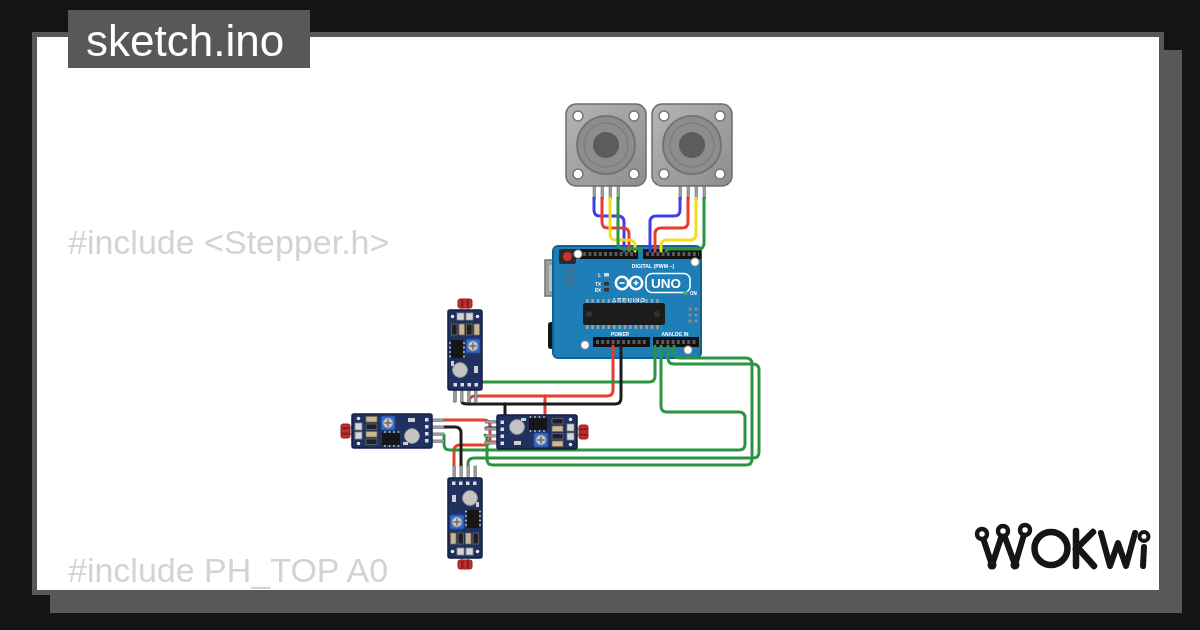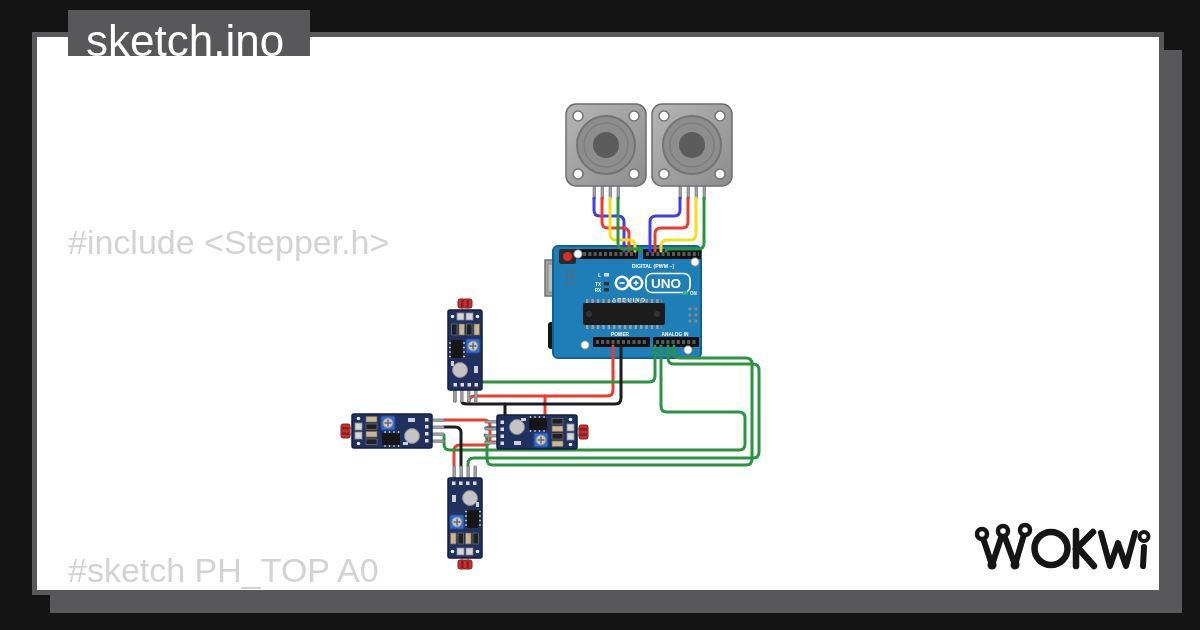--- a/index.html
+++ b/index.html
@@ -1,21 +1,21 @@
 <!DOCTYPE html>
 <html><head>
 <meta charset="utf-8">
 <style>
   html,body{margin:0;padding:0;background:#141414;}
   .stage{position:relative;width:1200px;height:630px;background:#141414;overflow:hidden;
          font-family:"Liberation Sans",sans-serif;}
   .canvas{position:absolute;left:32px;top:32px;width:1132px;height:563px;
           background:#ffffff;border:5px solid #58585a;box-sizing:border-box;
           box-shadow:18px 18px 0 0 #58585a;}
-  .title-box{position:absolute;left:68px;top:10px;height:46px;line-height:62px;
+  .title-box{position:absolute;left:68px;top:10px;height:58px;line-height:62px;
              background:#58585a;color:#ffffff;font-size:44px;font-weight:400;
              padding:0 26px 0 18px;z-index:6;white-space:nowrap;}
   .code{position:absolute;left:68px;top:102px;z-index:2;color:#d3d3d3;
         font-size:34px;line-height:48px;font-weight:400;white-space:pre;}
   .code-line{height:48px;margin-top:20px;}
   .circuit{position:absolute;left:0;top:0;width:1200px;height:630px;z-index:4;}
   .logo{position:absolute;left:972px;top:518px;width:182px;height:62px;z-index:5;}
   .sr{position:absolute;width:1px;height:1px;overflow:hidden;clip:rect(0 0 0 0);white-space:nowrap;}
   .silk{font-family:"Liberation Sans",sans-serif;font-weight:bold;fill:#ffffff;}
 </style>
@@ -26,21 +26,21 @@
 
   <div class="canvas"></div>
 
   <div class="title-box">
     <span>sketch.ino</span>
   </div>
 
   <div class="code">
     <div class="code-line">#include &lt;Stepper.h&gt;</div>
     <div class="code-line"></div>
-    <div class="code-line">#sketch PH_TOP A0</div>
+    <div class="code-line">#include PH_TOP A0</div>
     
     
     
     
     
     
     
   </div>
 
   <svg class="circuit" viewBox="0 0 1200 630">

